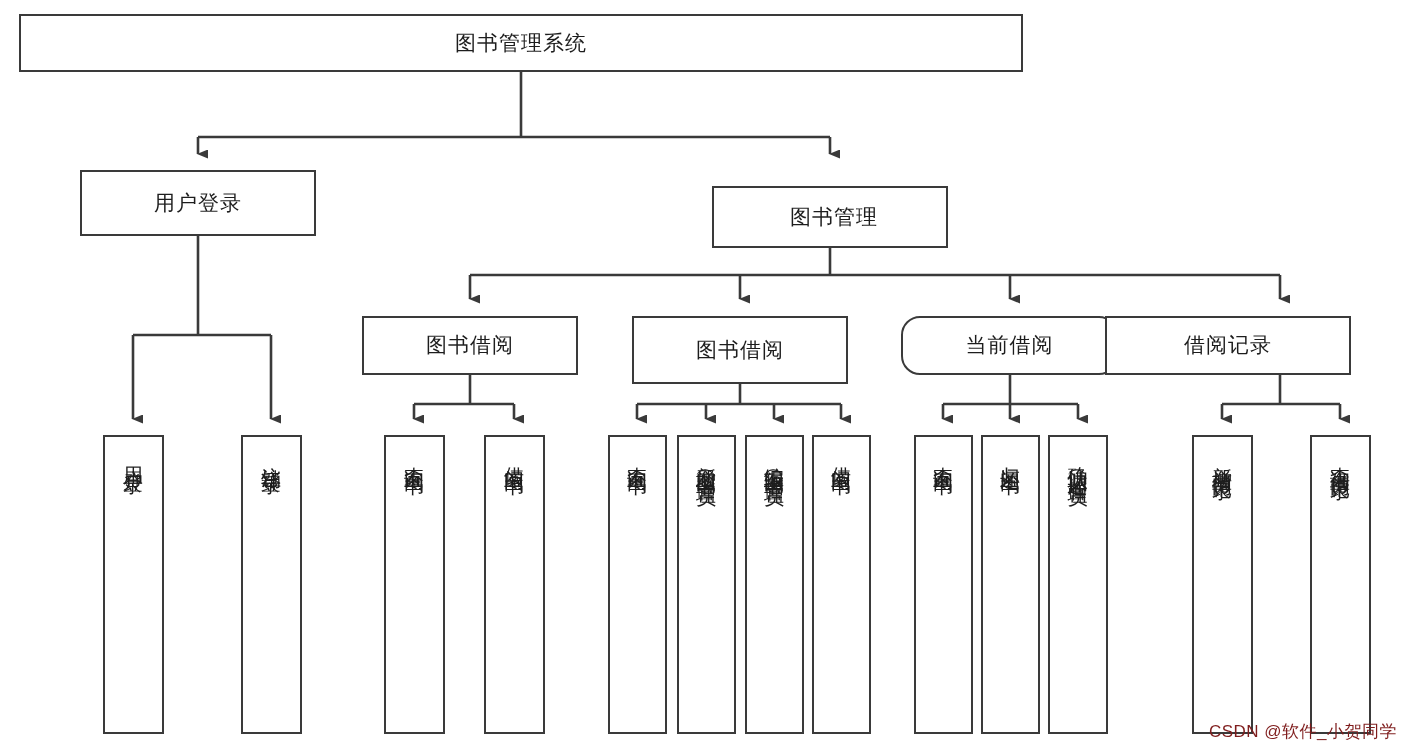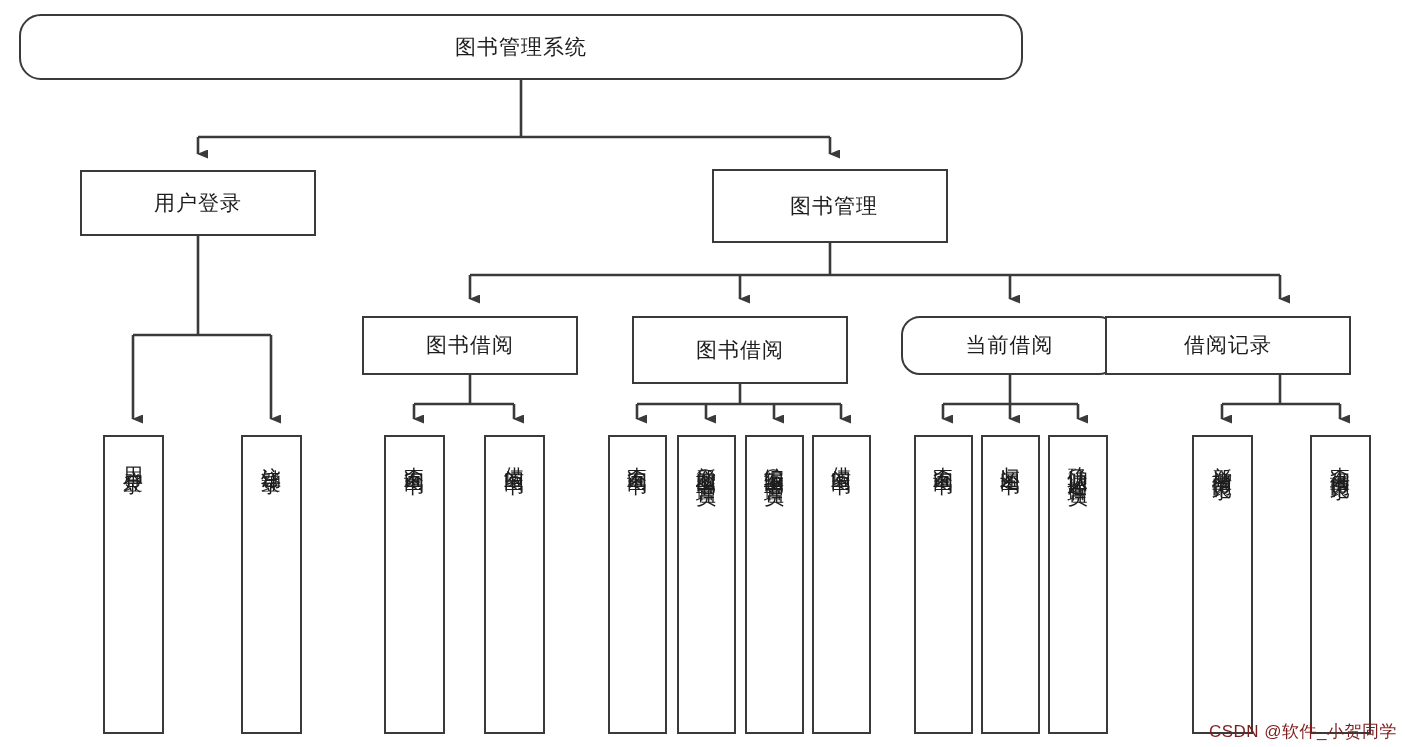--- a/index.html
+++ b/index.html
@@ -118,29 +118,29 @@
       <path d="M1010,404 L1010,419" marker-end="url(#arrowhead)"></path>
       <path d="M1078,404 L1078,419" marker-end="url(#arrowhead)"></path>
 
       <path d="M1280,375 L1280,404"></path>
       <path d="M1222,404 L1340,404"></path>
       <path d="M1222,404 L1222,419" marker-end="url(#arrowhead)"></path>
       <path d="M1340,404 L1340,419" marker-end="url(#arrowhead)"></path>
     </g>
   </svg>
 
-  <div class="node horizontal" style="left:19px; top:14px; width:1004px; height:66px;border-radius:22px;">
+  <div class="node horizontal" style="left:19px; top:14px; width:1004px; height:58px;">
     <span class="node-label">图书管理系统</span>
   </div>
 
   <div class="node horizontal" style="left:80px; top:170px; width:236px; height:66px;">
     <span class="node-label">用户登录</span>
   </div>
 
-  <div class="node horizontal" style="left:712px; top:169px; width:236px; height:74px;padding-left:8px;">
+  <div class="node horizontal" style="left:712px; top:186px; width:236px; height:62px;padding-left:8px;">
     <span class="node-label">图书管理</span>
   </div>
 
   <div class="node horizontal" style="left:362px; top:316px; width:216px; height:59px;">
     <span class="node-label">图书借阅</span>
   </div>
 
   <div class="node horizontal" style="left:632px; top:316px; width:216px; height:68px;">
     <span class="node-label">图书借阅</span>
   </div>

